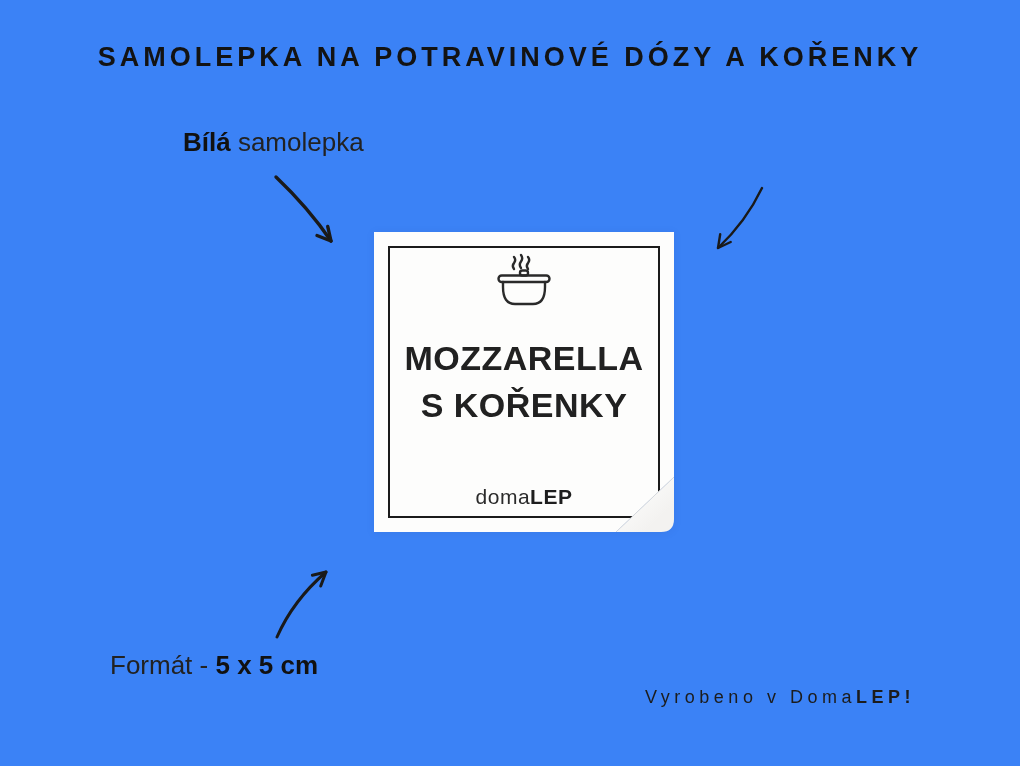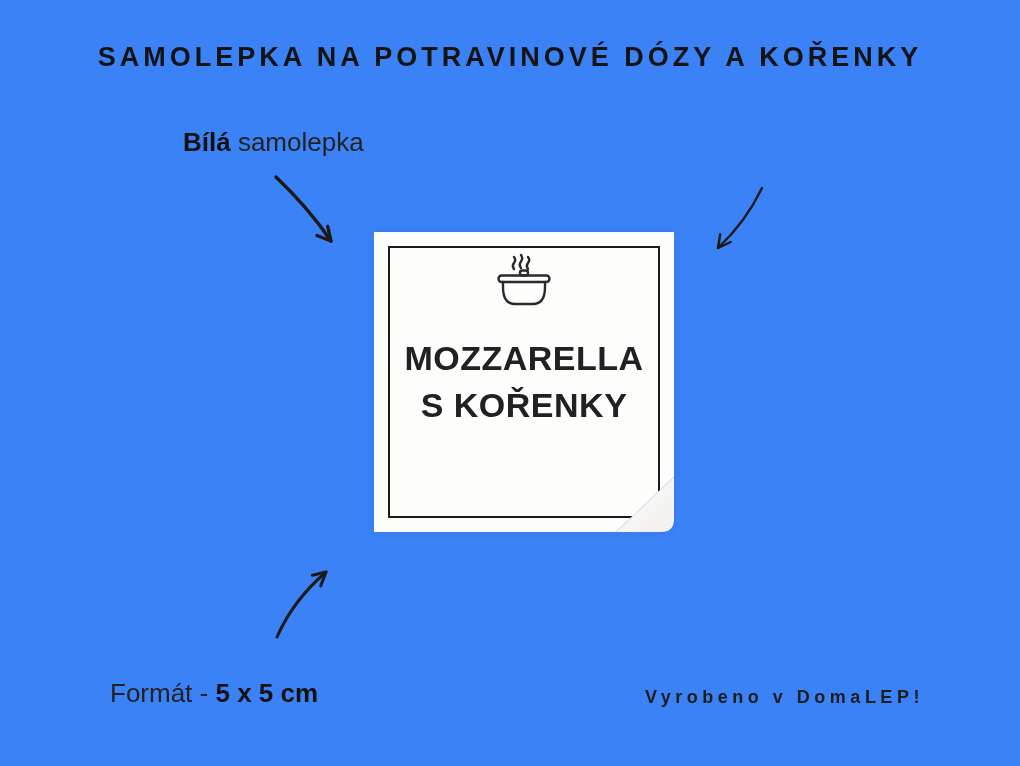--- a/index.html
+++ b/index.html
@@ -16,24 +16,24 @@
     margin:0;text-align:center;
     font-size:27px;font-weight:bold;letter-spacing:4px;
     color:#131313;
   }
   .callout{
     position:absolute;font-size:26px;color:#222;white-space:nowrap;
   }
   .callout b{color:#111;margin-top:44px;}
   .callout-left{left:183px;top:127px;}
   .callout-right{left:645px;top:127px;}
-  .callout-format{left:110px;top:678px;}
+  .callout-format{left:110px;top:650px;}
   .credit{
     position:absolute;left:645px;top:687px;
-    font-size:18px;letter-spacing:4.5px;color:#1c1c1c;white-space:nowrap;font-weight:bold;
+    font-size:18px;letter-spacing:4.5px;color:#1c1c1c;white-space:nowrap;
   }
   .credit b{letter-spacing:4.5px;}
   .arrows{position:absolute;left:0;top:0;}
   .arrows path{fill:none;stroke:#1a1a1a;stroke-linecap:round;stroke-linejoin:round;}
   .sticker-wrap{
     position:absolute;left:358px;top:232px;width:300px;height:300px;
     filter:drop-shadow(0 1px 4px rgba(0,0,0,0.05));
     margin-left:16px;
   }
   .sticker-face{
@@ -101,20 +101,21 @@
         <rect x="24" y="17.5" width="8" height="5" rx="2.2"></rect>
         <rect x="2.5" y="22.5" width="51" height="6.5" rx="3.2"></rect>
         <path d="M7,29 L7,34 Q7,51 19,51 L37,51 Q49,51 49,34 L49,29"></path>
       </svg>
 
       <div class="product-name">
         <div>MOZZARELLA</div>
         <div>S KOŘENKY</div>
       </div>
 
+      <div class="brand"><span>doma</span><b>LEP</b></div>
     </div>
 
     <svg class="fold" width="58" height="55" viewBox="0 0 58 55">
       <defs>
         <linearGradient id="foldg" x1="0" y1="0" x2="0.75" y2="0.75">
           <stop offset="0" stop-color="#e4e3e1"></stop>
           <stop offset="0.45" stop-color="#fafaf9"></stop>
           <stop offset="1" stop-color="#f3f2f0"></stop>
         </linearGradient>
       </defs>

